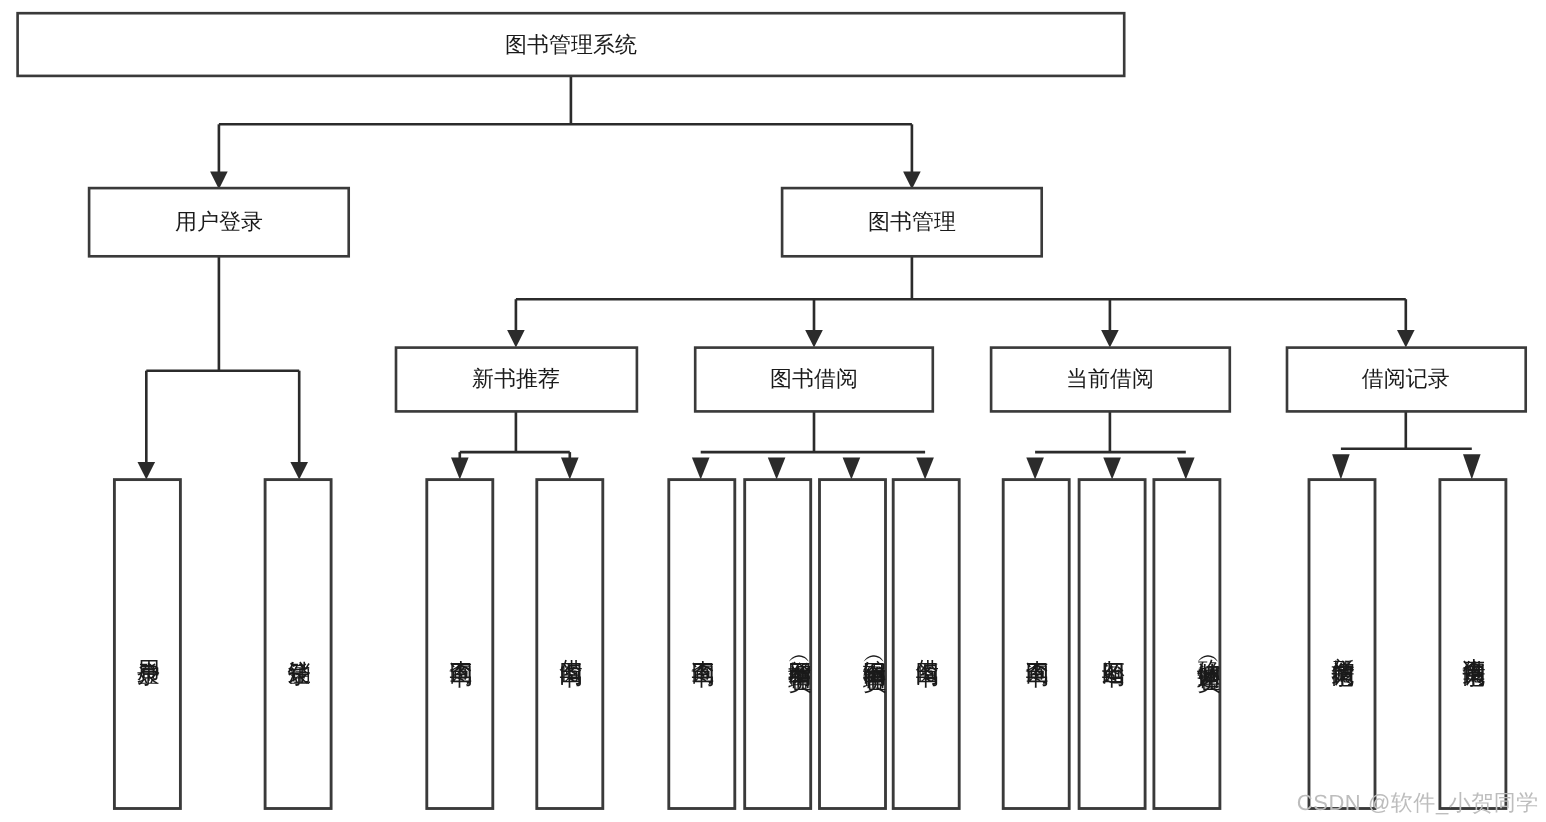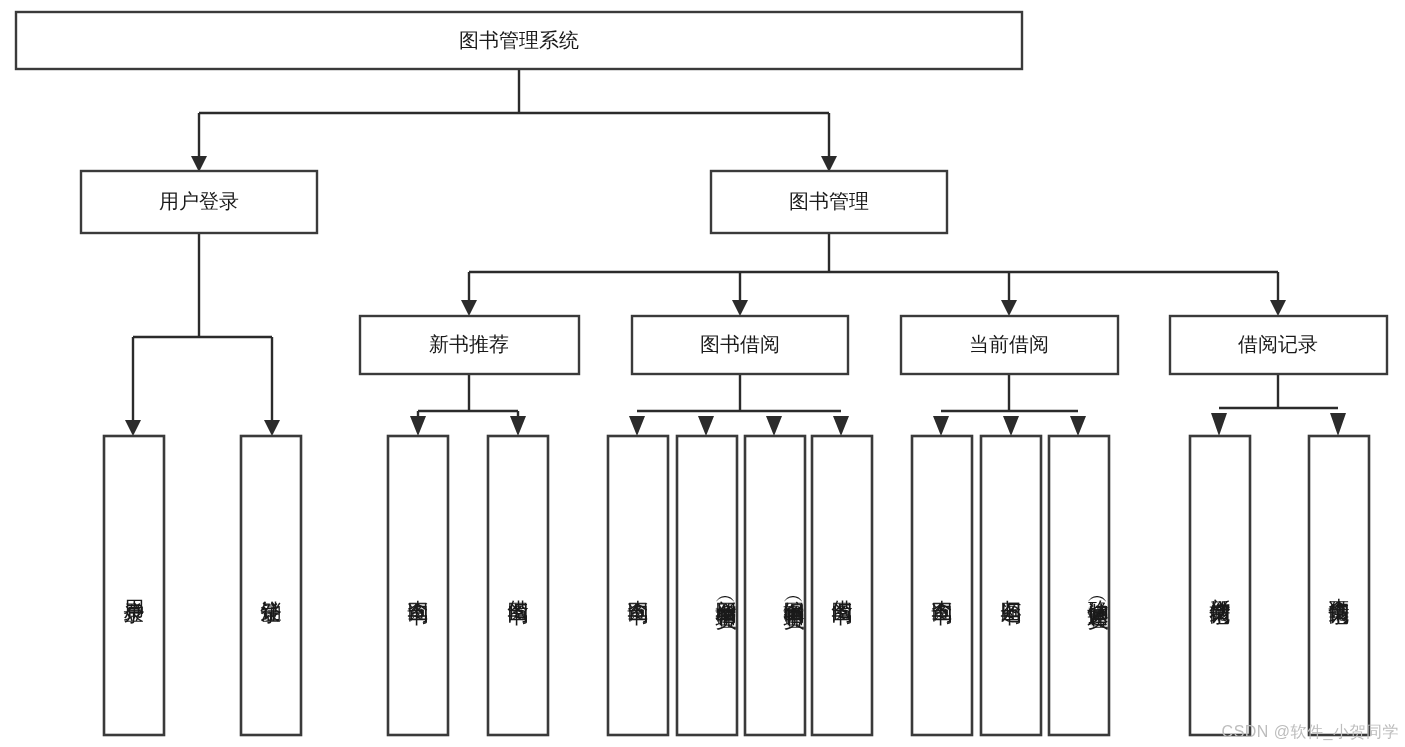--- a/index.html
+++ b/index.html
@@ -63,21 +63,21 @@
     color: #1a1a1a;
     letter-spacing: 1.5px;
     white-space: nowrap;
     pointer-events: none;
   }
   .watermark {
     position: absolute;
     right: 6px;
     bottom: 4px;
     color: #bdbdbd;
-    font-size: 16px;
+    font-size: 20px;
     font-family: "Liberation Sans", "DejaVu Sans", sans-serif;
     letter-spacing: 0.5px;
   }
 </style>
 </head>
 <body>
 
 <div id="diagram-root">
 
   <svg id="flowchart" viewBox="0 0 1405 747" xmlns="http://www.w3.org/2000/svg">

